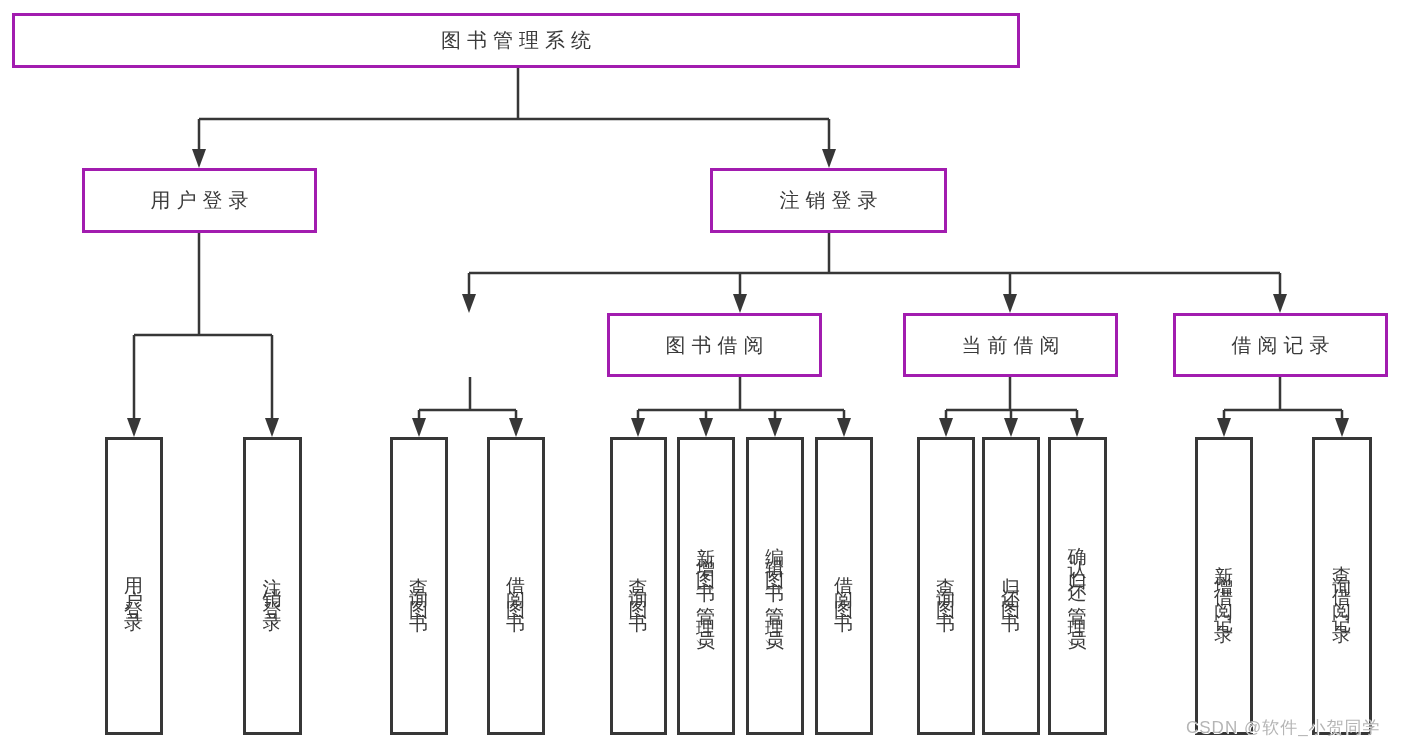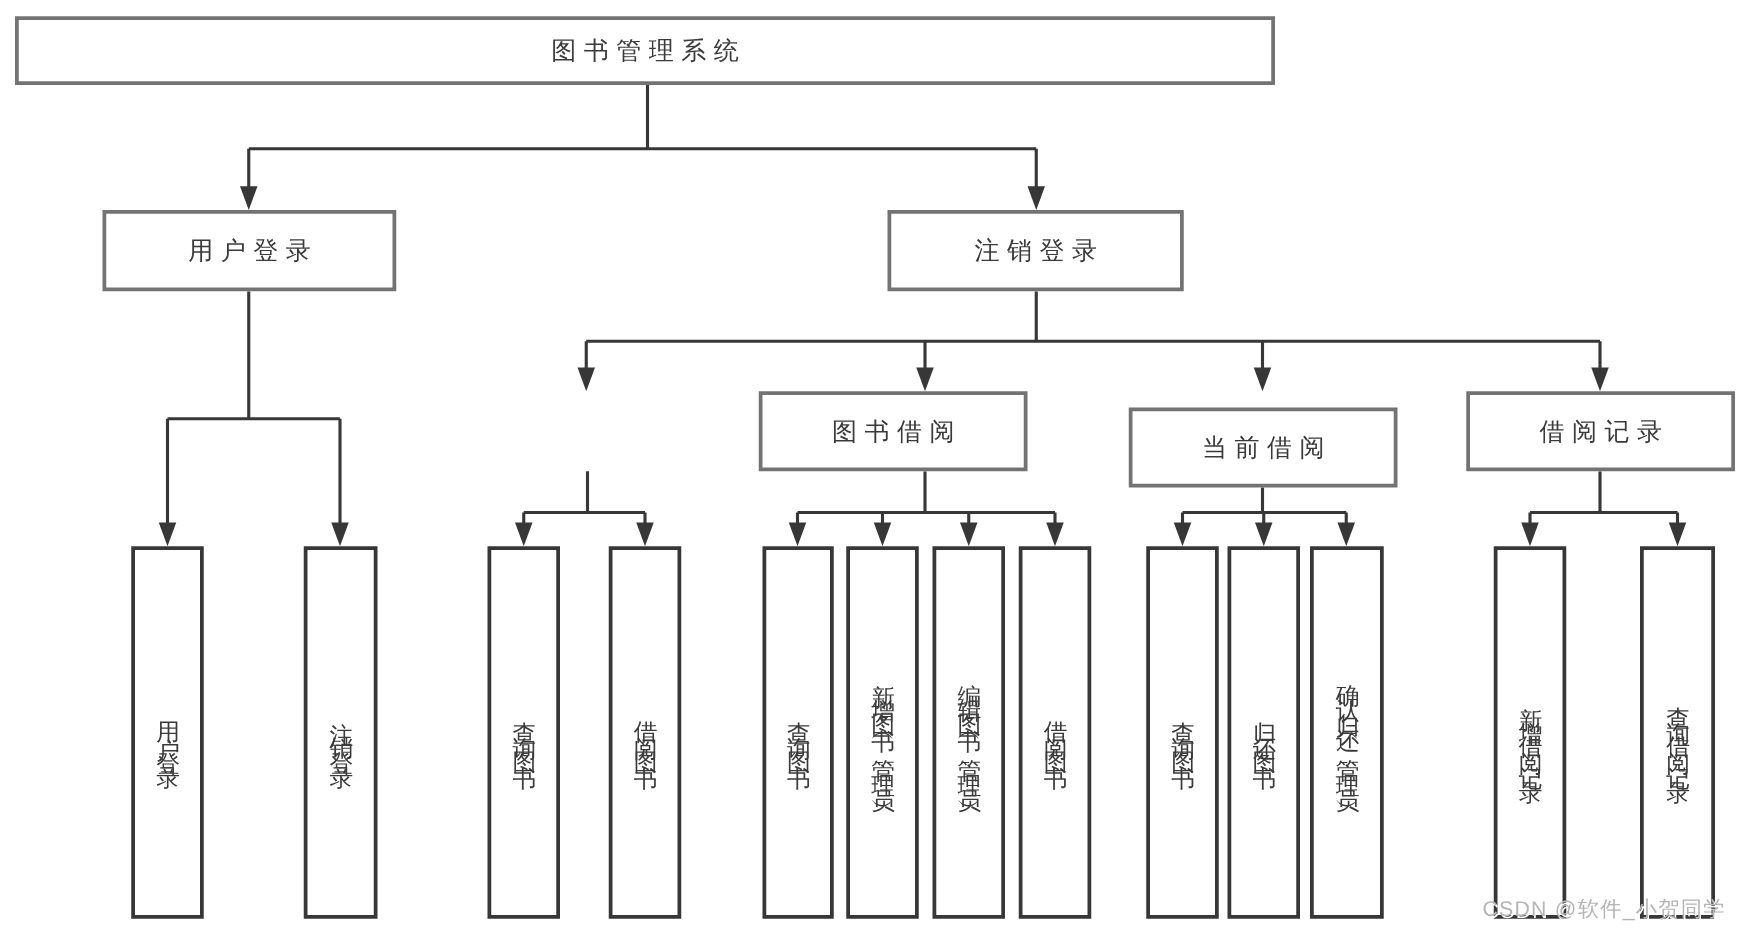--- a/index.html
+++ b/index.html
@@ -18,21 +18,21 @@
   .canvas svg.wires {
     position: absolute;
     left: 0;
     top: 0;
     width: 1405px;
     height: 747px;
   }
   .node {
     position: absolute;
     box-sizing: border-box;
-    border: 3px solid #737373;
+    border: 3px solid #a21caf;
     background: #ffffff;
     display: flex;
     align-items: center;
     justify-content: center;
     color: #3a3a3a;
     font-size: 20px;
     letter-spacing: 6px;
     text-indent: 6px;
     white-space: nowrap;
   }
@@ -112,21 +112,21 @@
   <div class="node" style="left:82px; top:168px; width:235px; height:65px;">
     <span>用户登录</span>
   </div>
   <div class="node" style="left:710px; top:168px; width:237px; height:65px;">
     <span>注销登录</span>
   </div>
 
   <div class="node" style="left:607px; top:313px; width:215px; height:64px;">
     <span>图书借阅</span>
   </div>
-  <div class="node" style="left:903px; top:313px; width:215px; height:64px;margin-top:13px;">
+  <div class="node" style="left:903px; top:313px; width:215px; height:64px;">
     <span>当前借阅</span>
   </div>
   <div class="node" style="left:1173px; top:313px; width:215px; height:64px;">
     <span>借阅记录</span>
   </div>
 
   <div class="leaf" style="left:105px; width:58px;">
     <span class="vtext">用户登录</span>
   </div>
   <div class="leaf" style="left:243px; width:59px;">

